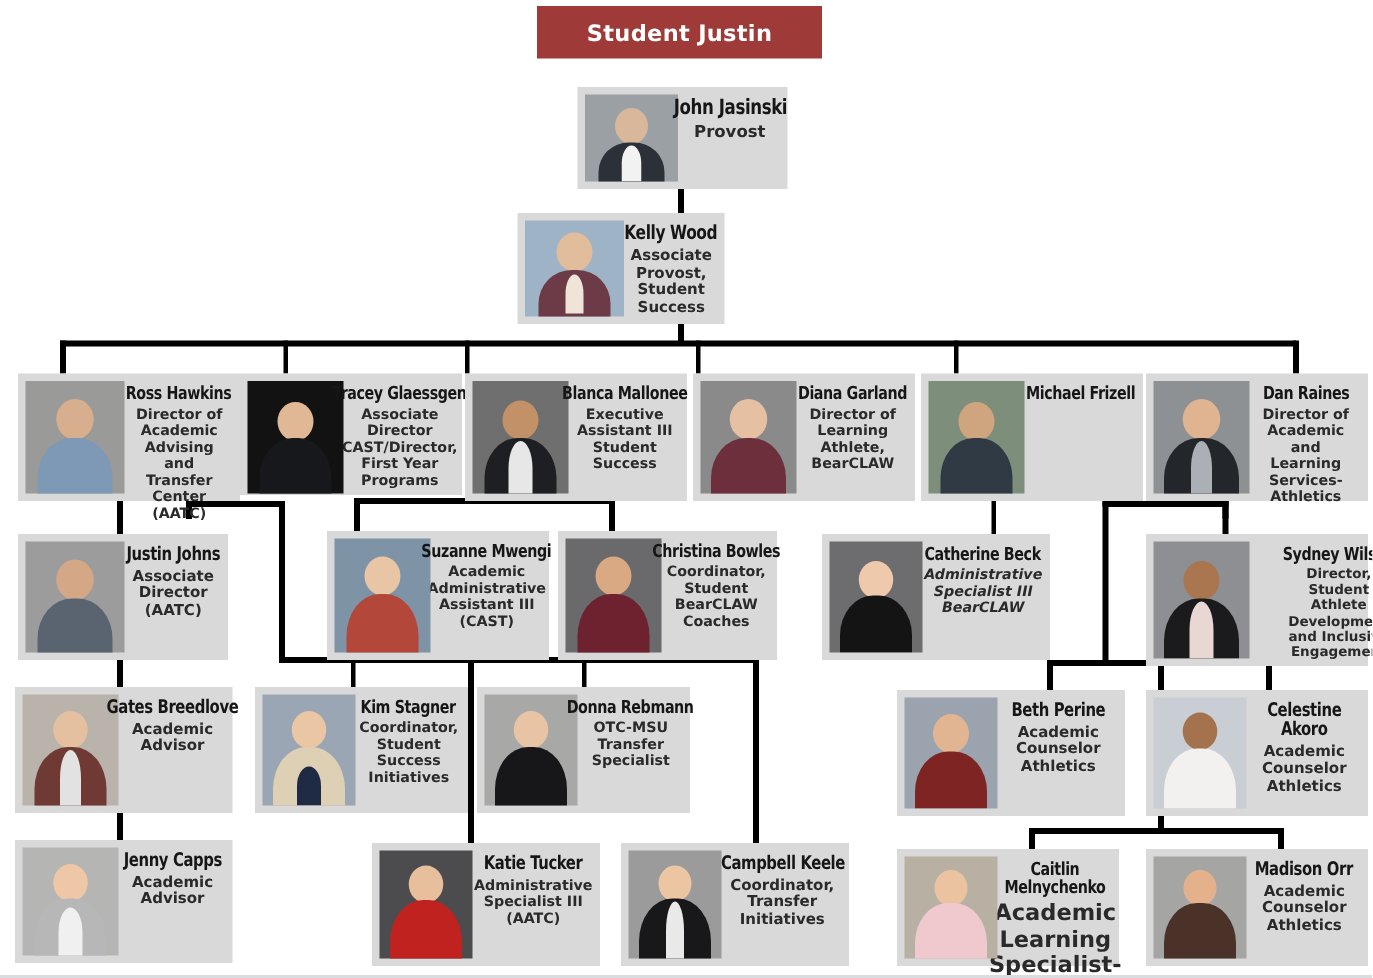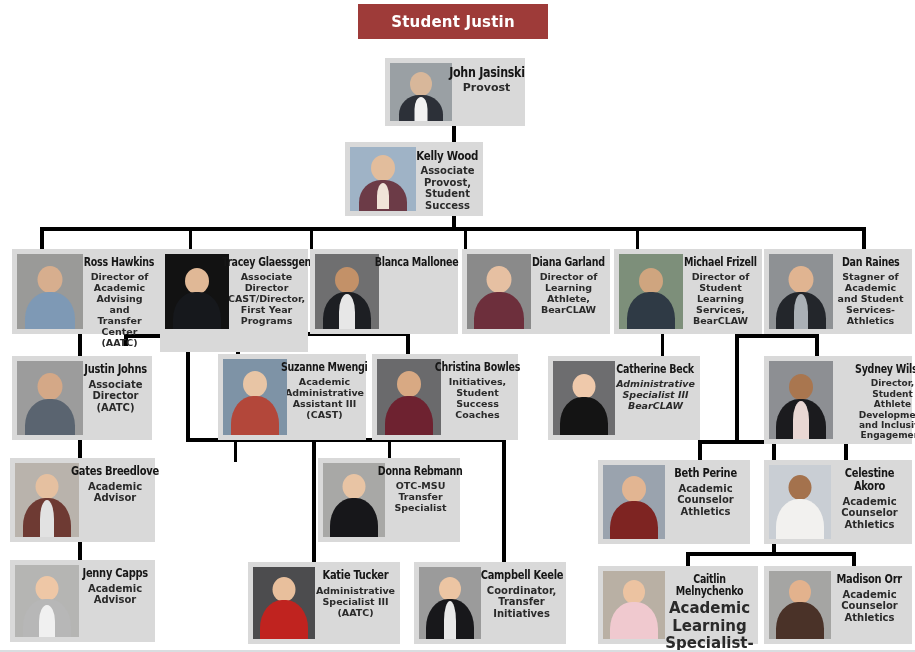--- a/index.html
+++ b/index.html
@@ -202,39 +202,40 @@
     <div class="photo" style="width:66px; height:75px; background:#9a9a98;">
       <div class="head" style="top:12px; width:25px; height:27px; background:#d7ae8e;"></div>
       <div class="body" style="top:38px; width:50px; height:38px; background:#7e99b5;"></div>
     </div>
     <div class="text">
       <div class="person-name" style="font-size:12px;">Ross Hawkins</div>
       <div class="person-title" style="font-size:9.5px;">Director of Academic Advising and Transfer Center (AATC)</div>
     </div>
   </div>
 
-  <div class="card" style="left:160px; top:249px; width:148px; height:103px;">
+  <div class="card" style="left:160px; top:249px; width:148px; height:81px;">
     <div class="photo" style="width:64px; height:75px; background:#121212;">
       <div class="head" style="top:14px; width:24px; height:26px; background:#e0b896;"></div>
       <div class="body" style="top:38px; width:48px; height:38px; background:#16181c;"></div>
     </div>
     <div class="text">
       <div class="person-name" style="font-size:12px;">Tracey Glaessgen</div>
       <div class="person-title" style="font-size:9.5px;">Associate Director CAST/Director, First Year Programs</div>
     </div>
   </div>
 
   <div class="card" style="left:310px; top:249px; width:148px; height:85px;justify-content:flex-end;">
     <div class="photo" style="width:64px; height:75px; background:#6f6f70;">
       <div class="head" style="top:13px; width:24px; height:26px; background:#c39168;"></div>
       <div class="body" style="top:38px; width:48px; height:38px; background:#1d1f23;"></div>
       <div class="shirt" style="top:40px; width:16px; height:36px; background:#e7e7e7;"></div>
     </div>
     <div class="text">
       <div class="person-name" style="font-size:12px;">Blanca Mallonee</div>
+      <div class="person-title" style="font-size:9.5px;">Executive Assistant III Student Success</div>
     </div>
   </div>
 
   <div class="card" style="left:462px; top:249px; width:148px; height:85px;">
     <div class="photo" style="width:64px; height:75px; background:#8a8a8a;">
       <div class="head" style="top:12px; width:25px; height:27px; background:#e6c0a2;"></div>
       <div class="body" style="top:38px; width:50px; height:38px; background:#6d2f3c;"></div>
     </div>
     <div class="text">
       <div class="person-name" style="font-size:12px;">Diana Garland</div>
@@ -242,33 +243,32 @@
     </div>
   </div>
 
   <div class="card" style="left:614px; top:249px; width:148px; height:85px;">
     <div class="photo" style="width:64px; height:75px; background:#7d8f7a;">
       <div class="head" style="top:14px; width:24px; height:26px; background:#cfa57f;"></div>
       <div class="body" style="top:38px; width:48px; height:38px; background:#2f3a45;"></div>
     </div>
     <div class="text">
       <div class="person-name" style="font-size:12px;">Michael Frizell</div>
-      <div class="person-title" style="font-size:9.5px;">Director of Student Learning Services, BearCLAW</div>
     </div>
   </div>
 
   <div class="card" style="left:764px; top:249px; width:148px; height:85px;">
     <div class="photo" style="width:64px; height:75px; background:#8e9194;">
       <div class="head" style="top:12px; width:25px; height:27px; background:#e0b491;"></div>
       <div class="body" style="top:38px; width:50px; height:38px; background:#23262b;"></div>
       <div class="shirt" style="top:40px; width:14px; height:36px; background:#aab0b6;"></div>
     </div>
     <div class="text">
       <div class="person-name" style="font-size:12px;">Dan Raines</div>
-      <div class="person-title" style="font-size:9.5px;">Stagner of Academic and Student Services-Athletics</div>
+      <div class="person-title" style="font-size:9.5px;">Director of Academic and Learning Services-Athletics</div>
     </div>
   </div>
 
   <div class="card" style="left:12px; top:356px; width:140px; height:84px;">
     <div class="photo" style="width:66px; height:74px; background:#9c9c9c;">
       <div class="head" style="top:12px; width:25px; height:27px; background:#d4a887;"></div>
       <div class="body" style="top:38px; width:50px; height:38px; background:#5a6470;"></div>
     </div>
     <div class="text">
       <div class="person-name" style="font-size:12.5px;">Justin Johns</div>
@@ -287,21 +287,21 @@
     </div>
   </div>
 
   <div class="card" style="left:372px; top:354px; width:146px; height:86px;">
     <div class="photo" style="width:64px; height:76px; background:#6a6a6c;">
       <div class="head" style="top:12px; width:24px; height:26px; background:#d8a983;"></div>
       <div class="body" style="top:37px; width:48px; height:40px; background:#6e2230;"></div>
     </div>
     <div class="text">
       <div class="person-name" style="font-size:12px;">Christina Bowles</div>
-      <div class="person-title" style="font-size:9.5px;">Initiatives, Student Success Coaches</div>
+      <div class="person-title" style="font-size:9.5px;">Coordinator, Student BearCLAW Coaches</div>
     </div>
   </div>
 
   <div class="card" style="left:548px; top:356px; width:152px; height:84px;">
     <div class="photo" style="width:62px; height:74px; background:#6d6d6f;">
       <div class="head" style="top:13px; width:23px; height:25px; background:#efc9ab;"></div>
       <div class="body" style="top:36px; width:48px; height:38px; background:#141414;"></div>
     </div>
     <div class="text">
       <div class="person-name" style="font-size:12px;">Catherine Beck</div>
@@ -326,20 +326,31 @@
       <div class="head" style="top:11px; width:23px; height:25px; background:#e5c0a0;"></div>
       <div class="body" style="top:35px; width:48px; height:40px; background:#6e3a33;"></div>
       <div class="shirt" style="top:37px; width:14px; height:38px; background:#e2e2e2;"></div>
     </div>
     <div class="text">
       <div class="person-name" style="font-size:12.5px;">Gates Breedlove</div>
       <div class="person-title" style="font-size:10px;">Academic Advisor</div>
     </div>
   </div>
 
+  <div class="card" style="left:170px; top:458px; width:142px; height:84px;">
+    <div class="photo" style="width:62px; height:74px; background:#9aa6b3;">
+      <div class="head" style="top:11px; width:23px; height:25px; background:#eac6a5;"></div>
+      <div class="body" style="top:35px; width:48px; height:40px; background:#ded0b4;"></div>
+      <div class="shirt" style="top:48px; width:16px; height:26px; background:#1f2a44;"></div>
+    </div>
+    <div class="text">
+      <div class="person-name" style="font-size:12px;">Kim Stagner</div>
+      <div class="person-title" style="font-size:9.5px;">Coordinator, Student Success Initiatives</div>
+    </div>
+  </div>
 
   <div class="card" style="left:318px; top:458px; width:142px; height:84px;">
     <div class="photo" style="width:62px; height:74px; background:#a8a8a6;">
       <div class="head" style="top:11px; width:23px; height:25px; background:#e8c4a4;"></div>
       <div class="body" style="top:35px; width:48px; height:40px; background:#17171a;"></div>
     </div>
     <div class="text">
       <div class="person-name" style="font-size:12px;">Donna Rebmann</div>
       <div class="person-title" style="font-size:9.5px;">OTC-MSU Transfer Specialist</div>
     </div>
@@ -395,21 +406,21 @@
       <div class="head" style="top:10px; width:22px; height:24px; background:#ecc5a3;"></div>
       <div class="body" style="top:32px; width:48px; height:41px; background:#18181b;"></div>
       <div class="shirt" style="top:34px; width:12px; height:39px; background:#e9e9e9;"></div>
     </div>
     <div class="text">
       <div class="person-name" style="font-size:12.5px;">Campbell Keele</div>
       <div class="person-title" style="font-size:10px;text-align:center;">Coordinator, Transfer Initiatives</div>
     </div>
   </div>
 
-  <div class="card" style="left:598px; top:566px; width:160px; height:78px;">
+  <div class="card" style="left:598px; top:566px; width:148px; height:78px;">
     <div class="photo" style="width:62px; height:68px; background:#b9b0a4;">
       <div class="head" style="top:9px; width:22px; height:24px; background:#ecc3a1;"></div>
       <div class="body" style="top:31px; width:48px; height:38px; background:#f0c9cf;"></div>
     </div>
     <div class="text">
       <div class="person-name wrap" style="font-size:12px;">Caitlin Melnychenko</div>
       <div class="person-title" style="font-size:15px;">Academic Learning Specialist-Athletics</div>
     </div>
   </div>
 

